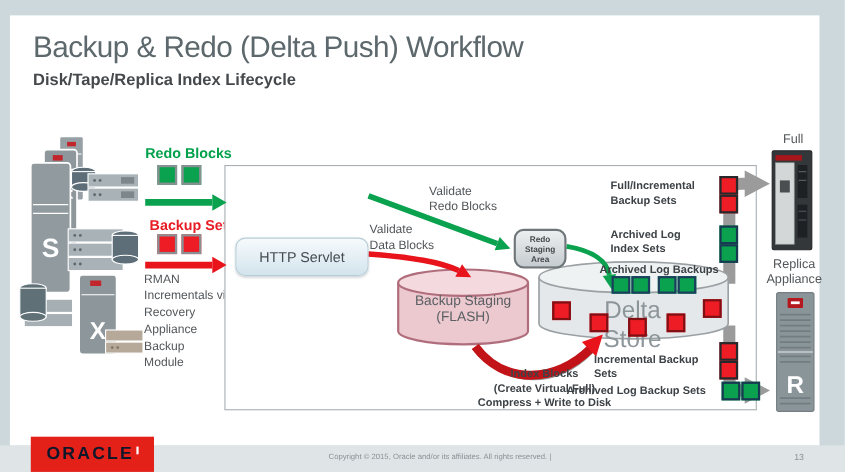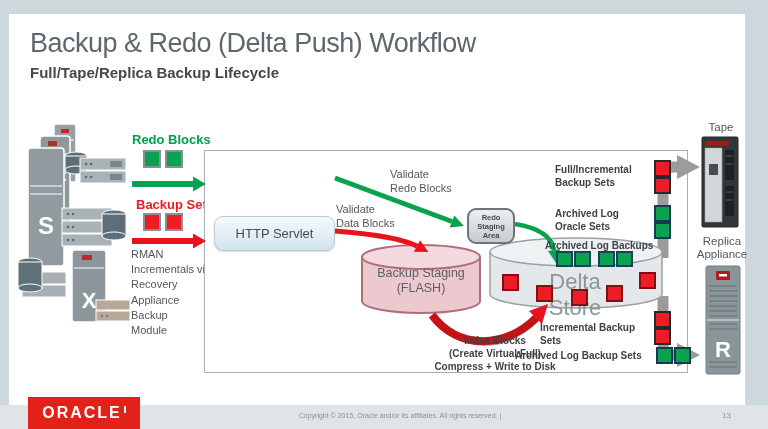--- a/index.html
+++ b/index.html
@@ -55,37 +55,37 @@
     display:flex;align-items:center;justify-content:center;
     font-size:7.5px;font-weight:bold;line-height:9px;color:#45494c;text-align:center;
   }
 
   .cyl-label{font-size:12.5px;line-height:15px;color:#5b6064;}
   .delta-label{font-size:22px;color:#8c9599;}
 
   .dest-label{font-size:11.5px;color:#53575a;line-height:13px;}
 
   .logo-box{left:28px;top:397px;width:112px;height:32px;background:#e32119;display:flex;align-items:center;justify-content:center;}
-  .logo-text{color:#ffffff;font-size:16px;font-weight:bold;letter-spacing:2px;}
+  .logo-text{color:#0f172a;font-size:16px;font-weight:bold;letter-spacing:2px;}
   .logo-reg{display:inline-block;width:2px;height:7px;background:#ffffff;margin-left:2px;margin-bottom:7px;vertical-align:bottom;}
   .copyright{left:235px;top:412px;width:330px;font-size:7px;color:#8a9094;text-align:center;}
   .pagenum{left:722px;top:411px;width:30px;font-size:8px;color:#8a9094;}
 
   svg{display:block;}
 </style>
 </head>
 <body>
 
 <div id="slide">
 
   <div class="abs white-area"></div>
   <div class="abs footer-strip"></div>
 
   <div class="abs title">Backup &amp; Redo (Delta Push) Workflow</div>
-  <div class="abs subtitle">Full/Tape/Replica Backup Lifecycle</div>
+  <div class="abs subtitle">Disk/Tape/Replica Index Lifecycle</div>
 
   <svg class="abs" style="left:10px;top:122px;" width="122" height="202" viewBox="0 0 122 202">
     <g>
       <rect x="44" y="2" width="22" height="58" rx="2" fill="#97a1a5" stroke="#ffffff" stroke-width="1.5"></rect>
       <rect x="51" y="7" width="8" height="4" fill="#c0262b"></rect>
       <line x1="46" y1="18" x2="64" y2="18" stroke="#ffffff" stroke-width="1"></line>
     </g>
     <g>
       <rect x="30" y="14" width="30" height="92" rx="3" fill="#8e989c" stroke="#ffffff" stroke-width="1.5"></rect>
       <rect x="38" y="19" width="9" height="5" fill="#c0262b"></rect>
@@ -235,33 +235,33 @@
   <div class="abs lbl-b pre center" style="left:425px;top:334px;width:140px;line-height:13px;">Index Blocks
 (Create Virtual Full)
 Compress + Write to Disk</div>
 
   <div class="abs lbl-b pre right" style="left:555px;top:164px;width:95px;">Full/Incremental
 Backup Sets</div>
   <div class="abs sq r rail-r" style="left:654px;top:160px;"></div>
   <div class="abs sq r rail-r" style="left:654px;top:177px;"></div>
 
   <div class="abs lbl-b pre right" style="left:555px;top:208px;width:95px;">Archived Log
-Oracle Sets</div>
+Index Sets</div>
   <div class="abs sq g rail-g" style="left:654px;top:205px;"></div>
   <div class="abs sq g rail-g" style="left:654px;top:222px;"></div>
 
   <div class="abs lbl-b right" style="left:540px;top:322px;width:110px;">Incremental Backup Sets</div>
   <div class="abs sq r rail-r" style="left:654px;top:311px;"></div>
   <div class="abs sq r rail-r" style="left:654px;top:328px;"></div>
 
   <div class="abs lbl-b right" style="left:515px;top:350px;width:138px;">Archived Log Backup Sets</div>
   <div class="abs sq g rail-g" style="left:656px;top:347px;"></div>
   <div class="abs sq g rail-g" style="left:674px;top:347px;"></div>
 
-  <div class="abs dest-label center" style="left:698px;top:121px;width:46px;">Tape</div>
+  <div class="abs dest-label center" style="left:698px;top:121px;width:46px;">Full</div>
   <svg class="abs" style="left:697px;top:134px;" width="46" height="96" viewBox="0 0 46 96">
     <rect x="5" y="3" width="36" height="90" rx="1.5" fill="#33373a" stroke="#22262a"></rect>
     <rect x="8" y="7" width="24" height="5" fill="#a8161c"></rect>
     <rect x="8" y="14" width="17" height="74" fill="#d3d7d8"></rect>
     <rect x="8" y="14" width="17" height="74" fill="none" stroke="#9aa0a3" stroke-width="0.6"></rect>
     <rect x="12" y="30" width="9" height="11" fill="#4a4e51"></rect>
     <rect x="28" y="16" width="9" height="30" fill="#1e2124"></rect>
     <rect x="28" y="52" width="9" height="30" fill="#1e2124"></rect>
     <line x1="29" y1="22" x2="36" y2="22" stroke="#55595c" stroke-width="1"></line>
     <line x1="29" y1="30" x2="36" y2="30" stroke="#55595c" stroke-width="1"></line>

